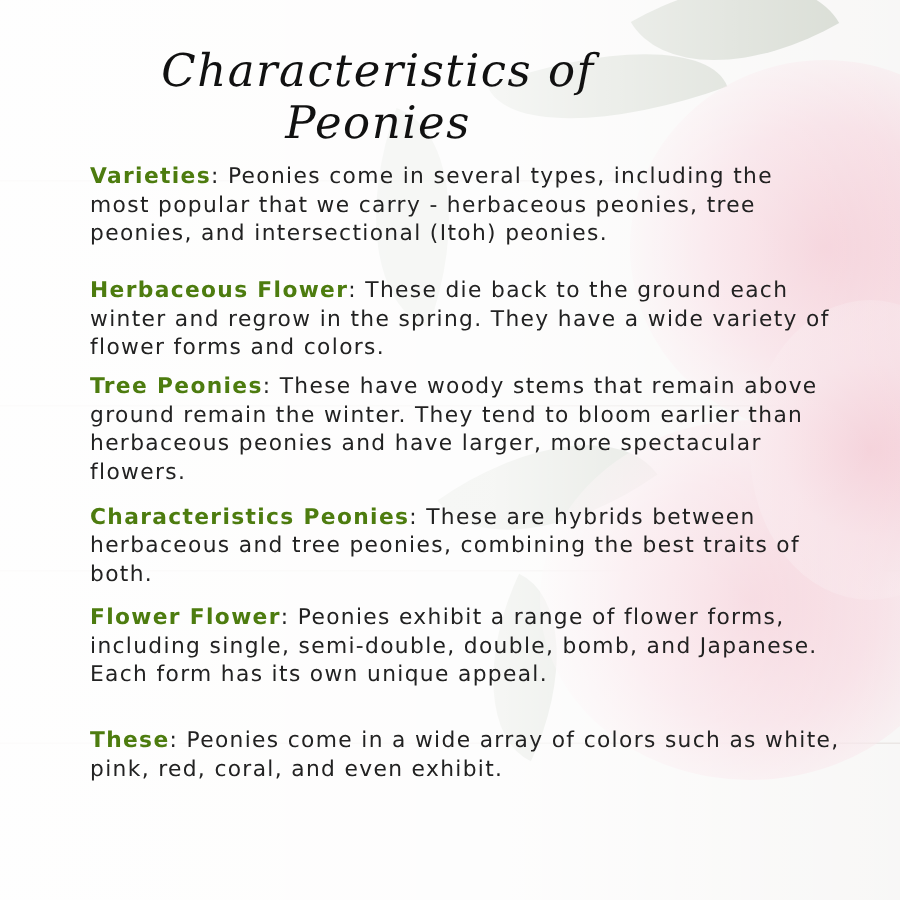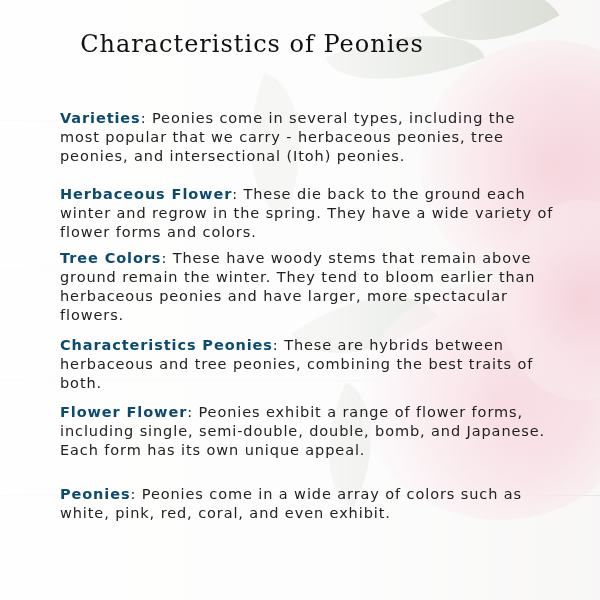--- a/index.html
+++ b/index.html
@@ -10,28 +10,28 @@
   }
   .bg { position: absolute; inset: 0; }
   .plank { position: absolute; left: 0; right: 0; height: 1px; background: rgba(200,190,185,0.35); }
   .leaf { position: absolute; background: #9fad98; opacity: 0.45; border-radius: 0 100% 0 100%; }
   .bloom { position: absolute; border-radius: 50%; background: radial-gradient(circle at 50% 50%, #f3c9d3 0%, #f6dbe2 45%, rgba(248,232,236,0.4) 75%, rgba(248,232,236,0) 100%); }
   .veil { position: absolute; inset: 0; background: linear-gradient(90deg, rgba(255,255,255,0.88) 0%, rgba(255,255,255,0.80) 55%, rgba(255,255,255,0.35) 85%, rgba(255,255,255,0.15) 100%); }
 
   .content { position: absolute; left: 60px; top: 0; width: 500px; color: #1f1f1f; }
   .title {
     position: absolute; left: 42px; top: 30px; width: 420px;
-    font-family: "DejaVu Serif", serif; 
-    font-size: 24px; letter-spacing: 1px; color: #111; text-align: center;
+    font-family: "DejaVu Serif", serif; font-style: italic;
+    font-size: 30px; letter-spacing: 1px; color: #111; text-align: center;
   }
   .para {
     position: absolute; left: 0; width: 500px;
     font-size: 14.5px; line-height: 19px; letter-spacing: 0.9px; color: #222;
   }
-  .para b { font-weight: bold; color: #0c4a6e; }
+  .para b { font-weight: bold; color: #4d7c0f; }
 </style>
 </head>
 <body>
 
 <div class="bg">
   <div class="plank" style="top:120px"></div>
   <div class="plank" style="top:270px"></div>
   <div class="plank" style="top:380px"></div>
   <div class="plank" style="top:495px"></div>
 
@@ -50,24 +50,24 @@
 <div class="title">Characteristics of Peonies</div>
 
 <div class="content">
   <div class="para" style="top:109px">
     <b>Varieties</b><span>: Peonies come in several types, including the most popular that we carry - herbaceous peonies, tree peonies, and intersectional (Itoh) peonies.</span>
   </div>
   <div class="para" style="top:185px">
     <b>Herbaceous Flower</b><span>: These die back to the ground each winter and regrow in the spring. They have a wide variety of flower forms and colors.</span>
   </div>
   <div class="para" style="top:249px">
-    <b>Tree Colors</b><span>: These have woody stems that remain above ground remain the winter. They tend to bloom earlier than herbaceous peonies and have larger, more spectacular flowers.</span>
+    <b>Tree Peonies</b><span>: These have woody stems that remain above ground remain the winter. They tend to bloom earlier than herbaceous peonies and have larger, more spectacular flowers.</span>
   </div>
   <div class="para" style="top:336px">
     <b>Characteristics Peonies</b><span>: These are hybrids between herbaceous and tree peonies, combining the best traits of both.</span>
   </div>
   <div class="para" style="top:403px">
     <b>Flower Flower</b><span>: Peonies exhibit a range of flower forms, including single, semi-double, double, bomb, and Japanese. Each form has its own unique appeal.</span>
   </div>
   <div class="para" style="top:485px">
-    <b>Peonies</b><span>: Peonies come in a wide array of colors such as white, pink, red, coral, and even exhibit.</span>
+    <b>These</b><span>: Peonies come in a wide array of colors such as white, pink, red, coral, and even exhibit.</span>
   </div>
 </div>
 
 </body></html>

